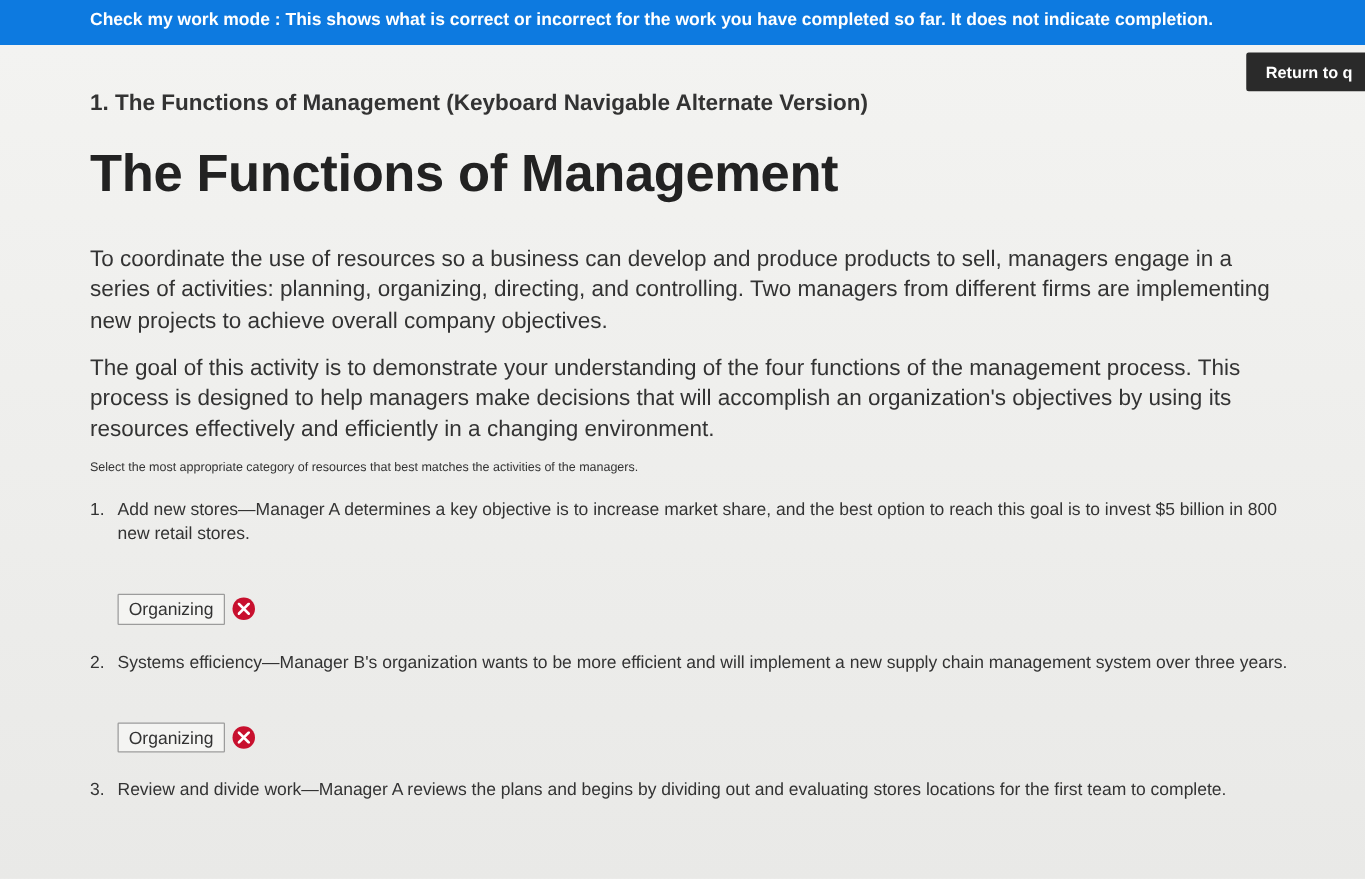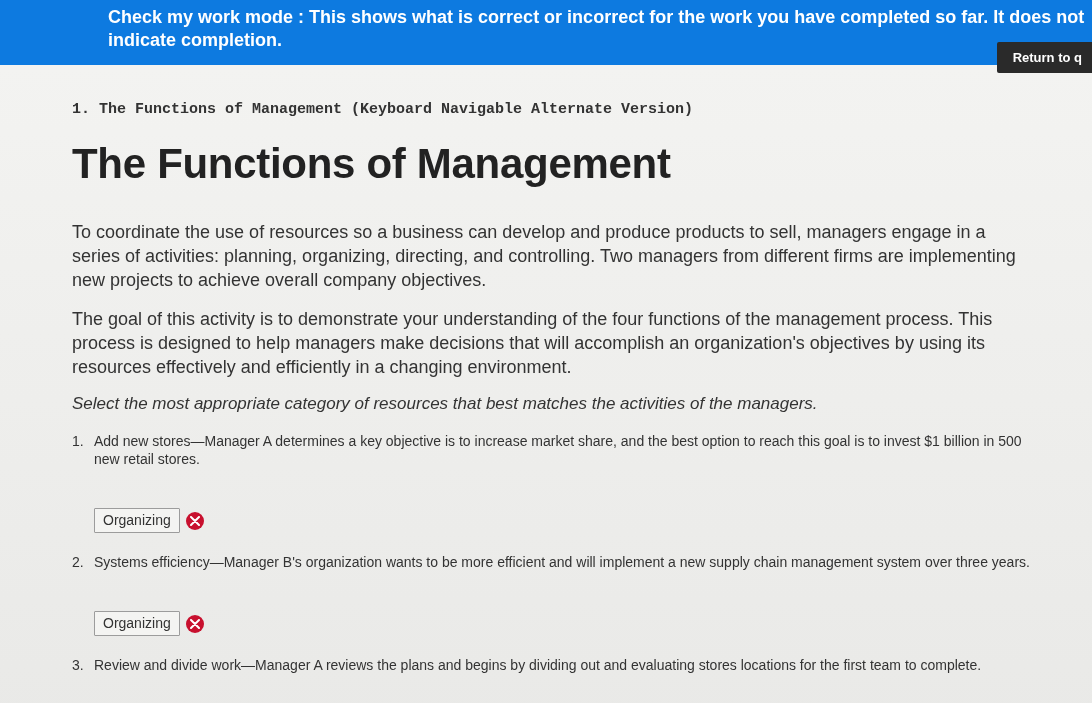--- a/index.html
+++ b/index.html
@@ -9,65 +9,63 @@
     color: #333;
     width: 1092px;
     height: 703px;
     overflow: hidden;
     position: relative;
   }
   .top-banner {
     background: #0d7ae0;
     color: #fff;
     font-weight: bold;
-    font-size: 18px;
-    padding: 6px 0 12px 108px;
+    font-size: 14px;
+    padding: 6px 0 12px 72px;
     line-height: 1.3;
   }
   .return-btn {
     position: absolute;
     top: 42px;
     right: 0;
     background: #2a2a2a;
     color: #fff;
     font-size: 13px;
     font-weight: bold;
     padding: 8px 10px 8px 16px;
     border-radius: 2px 0 0 2px;
     cursor: pointer;
   }
   .content {
     padding: 36px 60px 20px 72px;
     background: linear-gradient(180deg, #f3f3f1 0%, #e9e9e7 100%);
     height: calc(100% - 34px);
   }
   .question-header {
-    font-size: 15px;
+    font-size: 18px;
     font-weight: bold;
     color: #333;
     margin-bottom: 22px;
-    font-family: Liberation Mono, monospace;
   }
   h1.page-title {
     font-size: 42px;
     font-weight: 800;
     color: #222;
     margin-bottom: 32px;
     letter-spacing: -0.3px;
   }
   .intro p {
     font-size: 18px;
     line-height: 1.35;
     color: #333;
     margin-bottom: 14px;
     max-width: 960px;
   }
   .instruction {
-    font-style: italic;
-    font-size: 17px;
+    font-size: 10px;
     color: #333;
     margin-bottom: 18px;
   }
   ol.questions {
     list-style: none;
     counter-reset: item;
     max-width: 970px;
   }
   ol.questions > li {
     counter-increment: item;
@@ -134,21 +132,21 @@
   <div class="intro">
     <p>To coordinate the use of resources so a business can develop and produce products to sell, managers engage in a series of activities: planning, organizing, directing, and controlling. Two managers from different firms are implementing new projects to achieve overall company objectives.</p>
     <p>The goal of this activity is to demonstrate your understanding of the four functions of the management process. This process is designed to help managers make decisions that will accomplish an organization's objectives by using its resources effectively and efficiently in a changing environment.</p>
   </div>
 
   <p class="instruction">Select the most appropriate category of resources that best matches the activities of the managers.</p>
 
   <ol class="questions">
 
     <li>
-      <div class="q-text">Add new stores—Manager A determines a key objective is to increase market share, and the best option to reach this goal is to invest $1 billion in 500 new retail stores.</div>
+      <div class="q-text">Add new stores—Manager A determines a key objective is to increase market share, and the best option to reach this goal is to invest $5 billion in 800 new retail stores.</div>
       <div class="answer-row">
         <span class="answer-box">Organizing</span>
         <span class="status-icon">
           <svg viewBox="0 0 10 10">
               <path d="M1 1 L9 9 M9 1 L1 9" stroke="#fff" stroke-width="2" stroke-linecap="round" fill="none"></path>
             </svg>
         </span>
       </div>
     </li>
 

